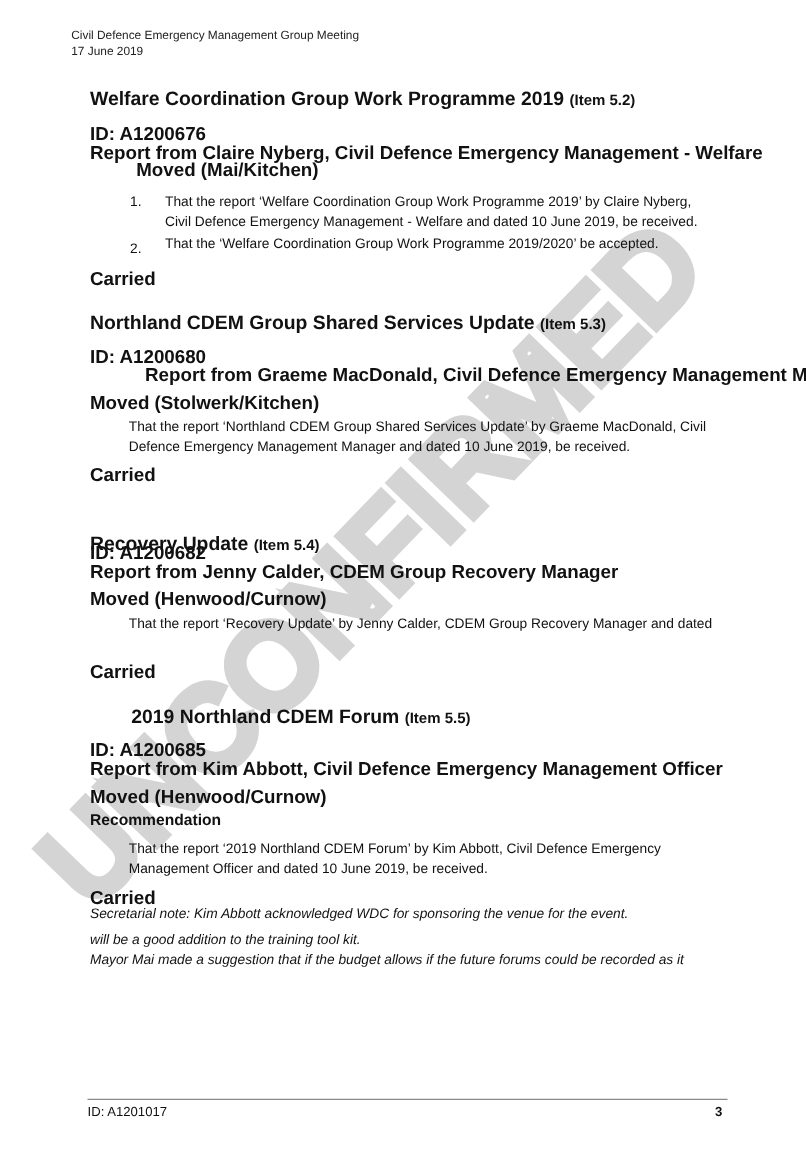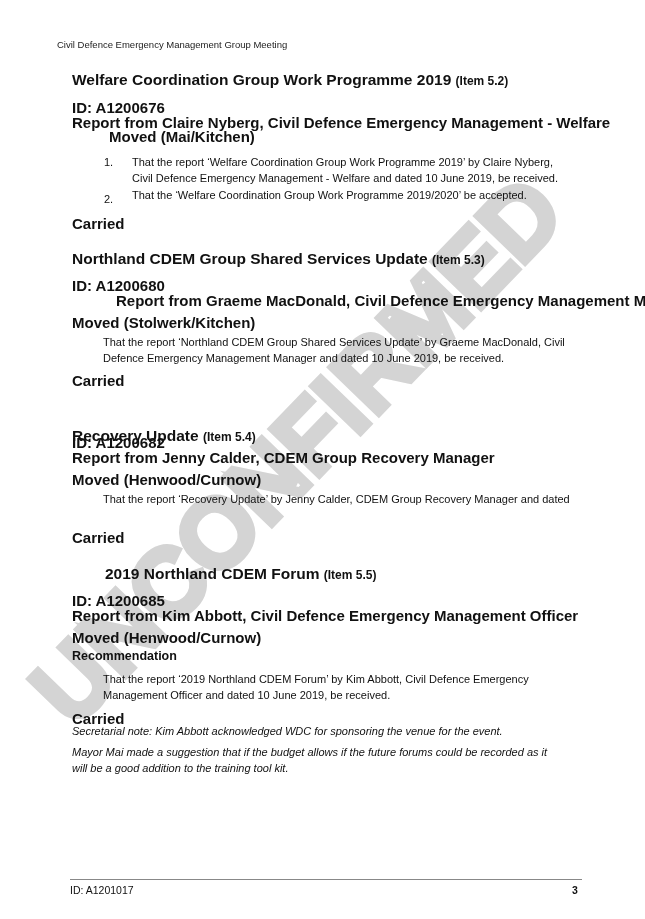--- a/index.html
+++ b/index.html
@@ -1,19 +1,19 @@
 <!DOCTYPE html>
 <html><head>
 <meta charset="utf-8">
 <style>
   html, body { margin:0; padding:0; background:#ffffff; }
   body { width:645px; height:919px; position:relative; overflow:hidden;
          font-family:"Liberation Sans", sans-serif; color:#111; }
   .page { position:absolute; left:0; top:0; width:645px; height:919px; }
-  .hdr { position:absolute; left:57px; top:23px; font-size:9.5px; line-height:12.5px; color:#222;margin-top:16px; }
+  .hdr { position:absolute; left:57px; top:23px; font-size:9.5px; line-height:12.5px; color:#222; }
   .abs { position:absolute; left:72px; }
   h2 { margin:0; font-size:15.5px; font-weight:bold; color:#111; white-space:nowrap; }
   h2 .item { font-size:12px; }
   .b { font-size:15px; font-weight:bold; white-space:nowrap; }
   .p { font-size:11px; line-height:16px; }
   .num { position:absolute; font-size:11px; }
   .it { font-style:italic; font-size:11px; line-height:16px; }
   .h3 { font-size:12.5px; font-weight:bold; }
   .watermark { position:absolute; left:0; top:0; width:645px; height:919px; pointer-events:none; }
   .footer-line { position:absolute; left:70px; top:879px; width:512px; height:1px; background:#888; }
@@ -24,20 +24,21 @@
 <body>
 
 <div class="page">
 
   <svg class="watermark" viewBox="0 0 645 919">
     <text x="320" y="472" text-anchor="middle" transform="rotate(-46 320 472)" font-family="Liberation Sans, sans-serif" font-size="92" fill="none" stroke="#d4d4d4" stroke-width="10" letter-spacing="2">UNCONFIRMED</text>
   </svg>
 
   <div class="hdr">
     <div>Civil Defence Emergency Management Group Meeting</div>
+    <div>17 June 2019</div>
   </div>
 
   <div>
     <h2 class="abs" style="top:71px;">
       <span>Welfare Coordination Group Work Programme 2019</span>
       <span class="item">(Item 5.2)</span>
     </h2>
     <div class="abs b" style="top:99px;">ID: A1200676</div>
     <div class="abs b" style="top:114px;">Report from Claire Nyberg, Civil Defence Emergency Management - Welfare</div>
     <div class="abs b" style="top:128px;margin-left:37px;">Moved (Mai/Kitchen)</div>
@@ -91,21 +92,21 @@
     <div class="abs b" style="top:607px;">Report from Kim Abbott, Civil Defence Emergency Management Officer</div>
     <div class="abs b" style="top:629px;">Moved (Henwood/Curnow)</div>
     <div class="abs h3" style="top:649px;">Recommendation</div>
     <div class="abs p" style="left:103px; top:671px;">
       <div>That the report ‘2019 Northland CDEM Forum’ by Kim Abbott, Civil Defence Emergency</div>
       <div>Management Officer and dated 10 June 2019, be received.</div>
     </div>
     <div class="abs b" style="top:710px;">Carried</div>
     <div class="abs it" style="top:723px;">Secretarial note: Kim Abbott acknowledged WDC for sponsoring the venue for the event.</div>
     <div class="abs it" style="top:744px;">
+      <div>will be a good addition to the training tool kit.</div>
       <div>Mayor Mai made a suggestion that if the budget allows if the future forums could be recorded as it</div>
-      <div>will be a good addition to the training tool kit.</div>
     </div>
   </div>
 
   <div class="footer-line"></div>
   <div class="footer-id">ID: A1201017</div>
   <div class="footer-page">3</div>
 </div>
 
 </body></html>

